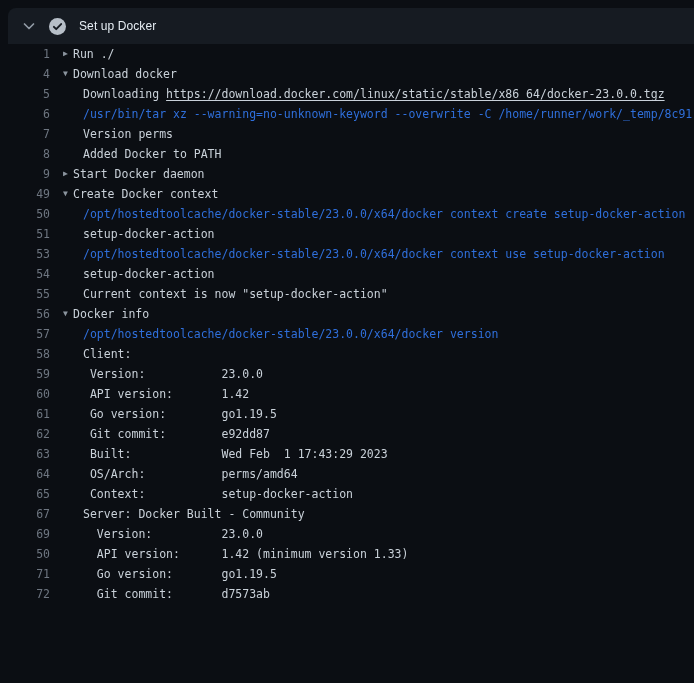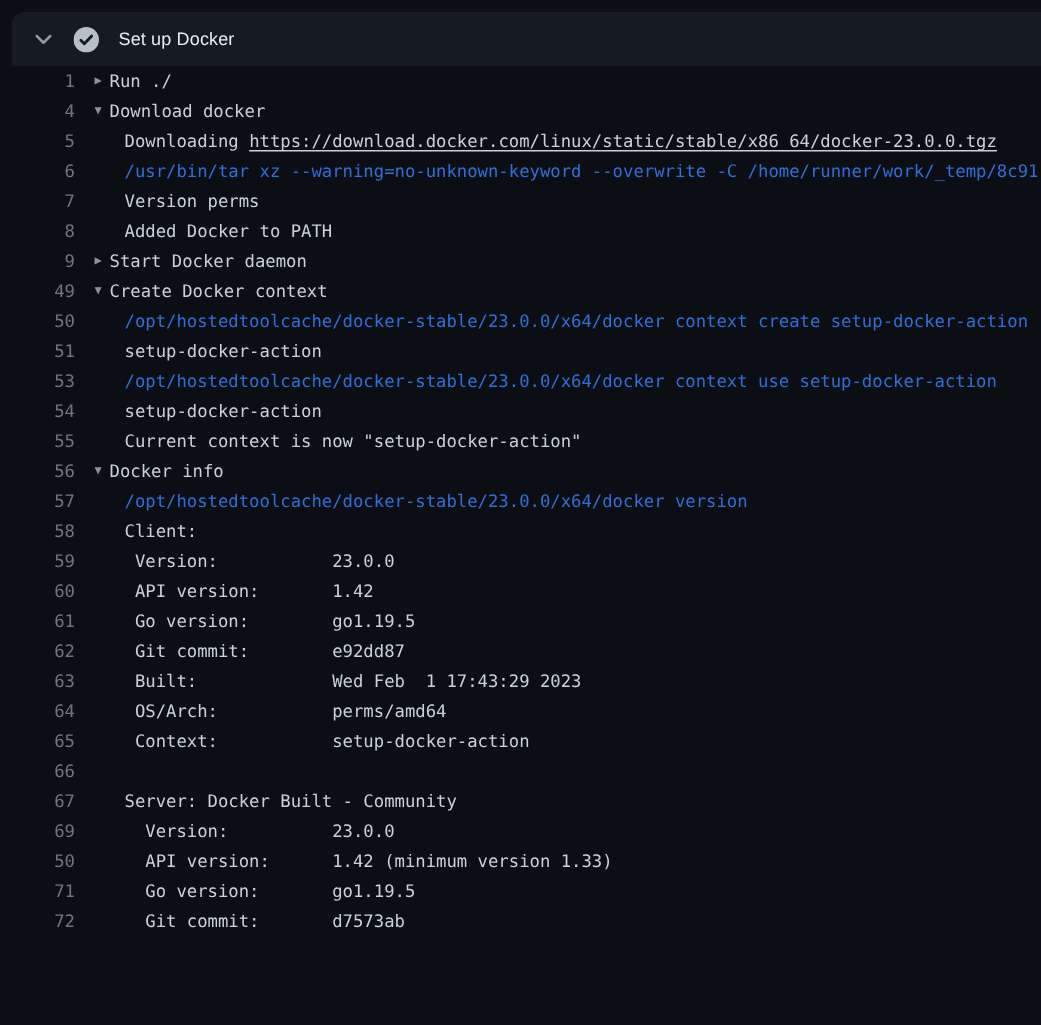--- a/index.html
+++ b/index.html
@@ -111,20 +111,19 @@
       <div class="row grp"><span class="num">56</span><span class="arrow">▼</span><span class="grp-label">Docker info</span></div>
       <div class="row"><span class="num">57</span><span class="body-text cmd">/opt/hostedtoolcache/docker-stable/23.0.0/x64/docker version</span></div>
       <div class="row"><span class="num">58</span><span class="body-text">Client:</span></div>
       <div class="row"><span class="num">59</span><span class="body-text"> Version:           23.0.0</span></div>
       <div class="row"><span class="num">60</span><span class="body-text"> API version:       1.42</span></div>
       <div class="row"><span class="num">61</span><span class="body-text"> Go version:        go1.19.5</span></div>
       <div class="row"><span class="num">62</span><span class="body-text"> Git commit:        e92dd87</span></div>
       <div class="row"><span class="num">63</span><span class="body-text"> Built:             Wed Feb  1 17:43:29 2023</span></div>
       <div class="row"><span class="num">64</span><span class="body-text"> OS/Arch:           perms/amd64</span></div>
       <div class="row"><span class="num">65</span><span class="body-text"> Context:           setup-docker-action</span></div>
-      <div class="row"><span class="num">66</span></div>
       <div class="row"><span class="num">67</span><span class="body-text">Server: Docker Built - Community</span></div>
       <div class="row"><span class="num">69</span><span class="body-text">  Version:          23.0.0</span></div>
       <div class="row"><span class="num">50</span><span class="body-text">  API version:      1.42 (minimum version 1.33)</span></div>
       <div class="row"><span class="num">71</span><span class="body-text">  Go version:       go1.19.5</span></div>
       <div class="row"><span class="num">72</span><span class="body-text">  Git commit:       d7573ab</span></div>
     </div>
 </div>
 
 </body></html>

